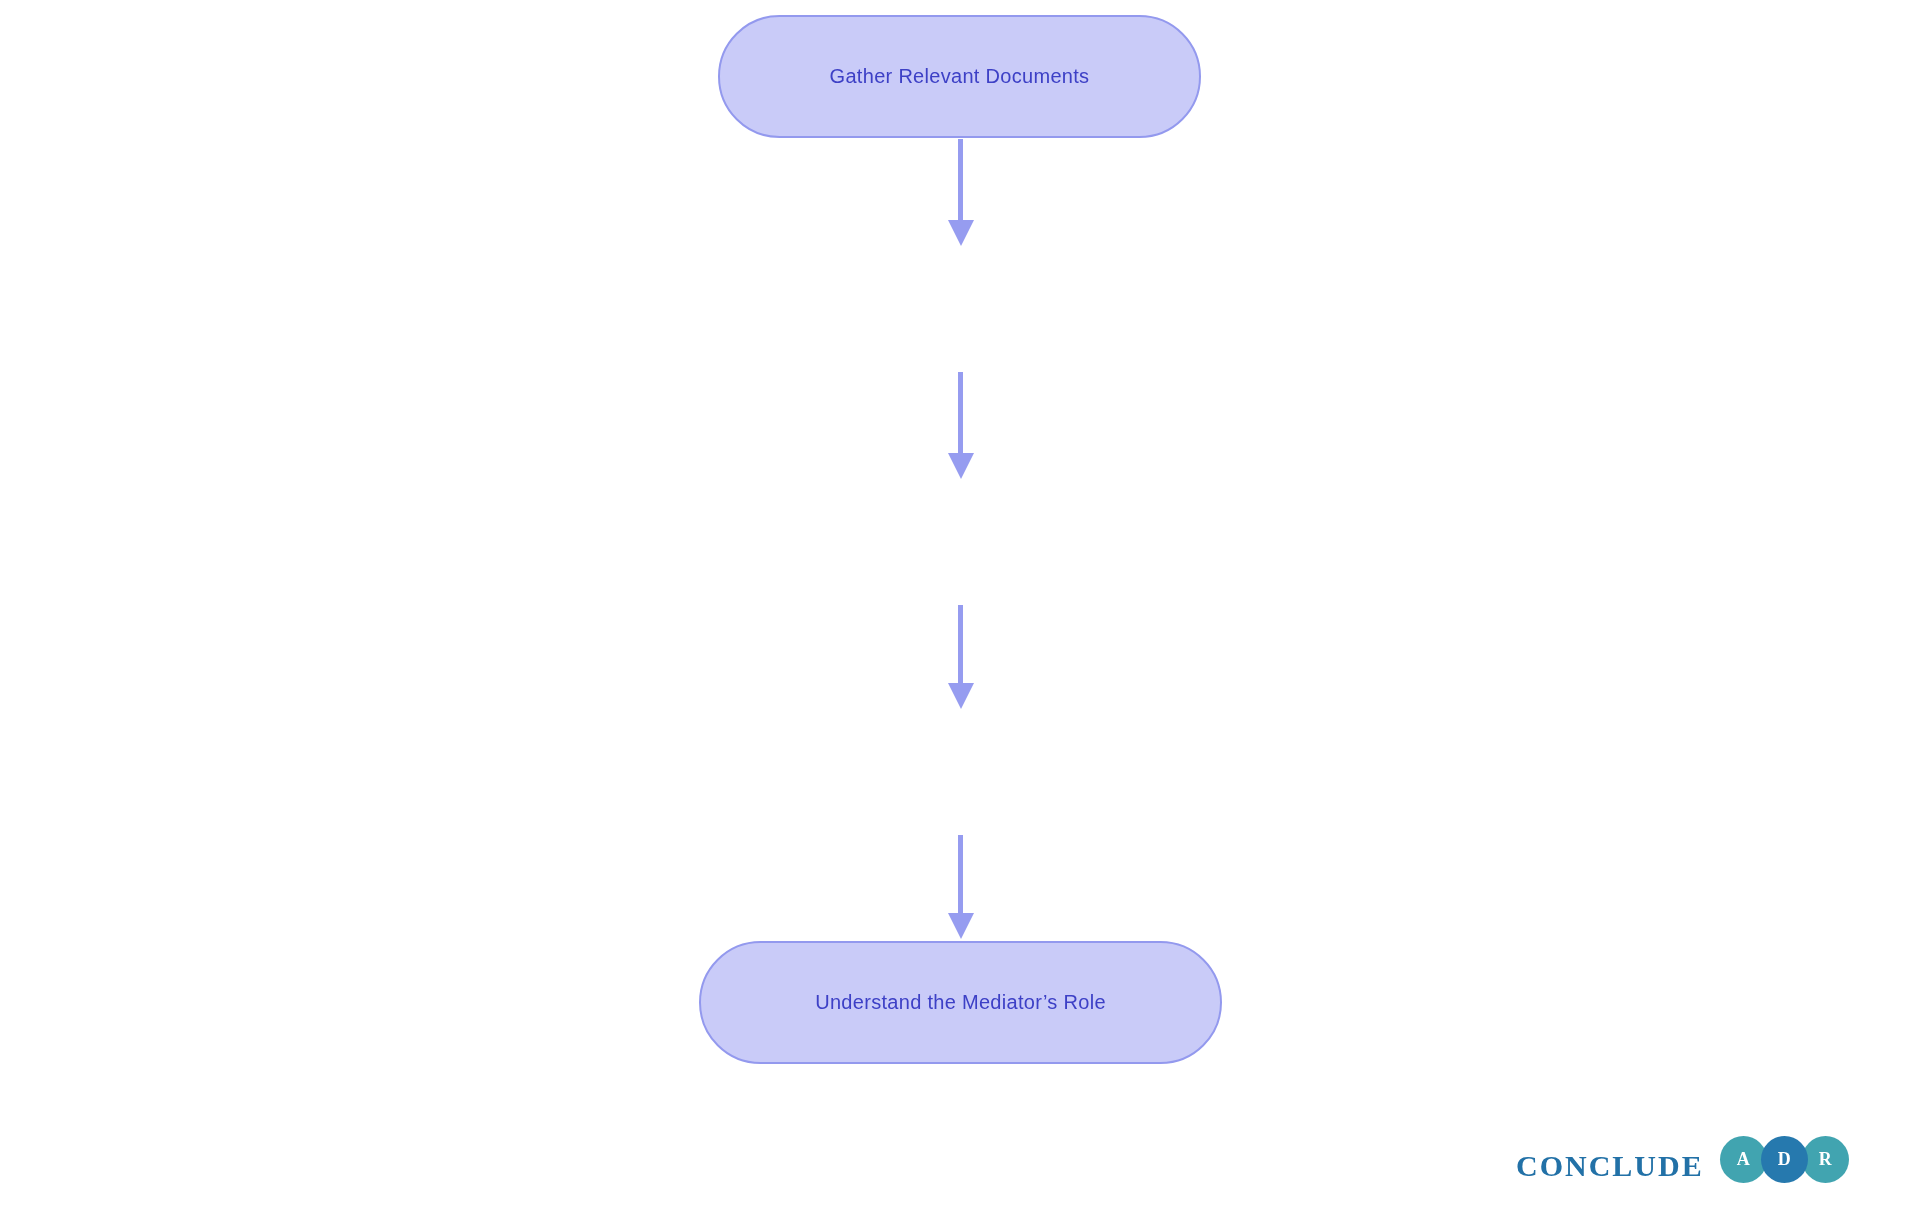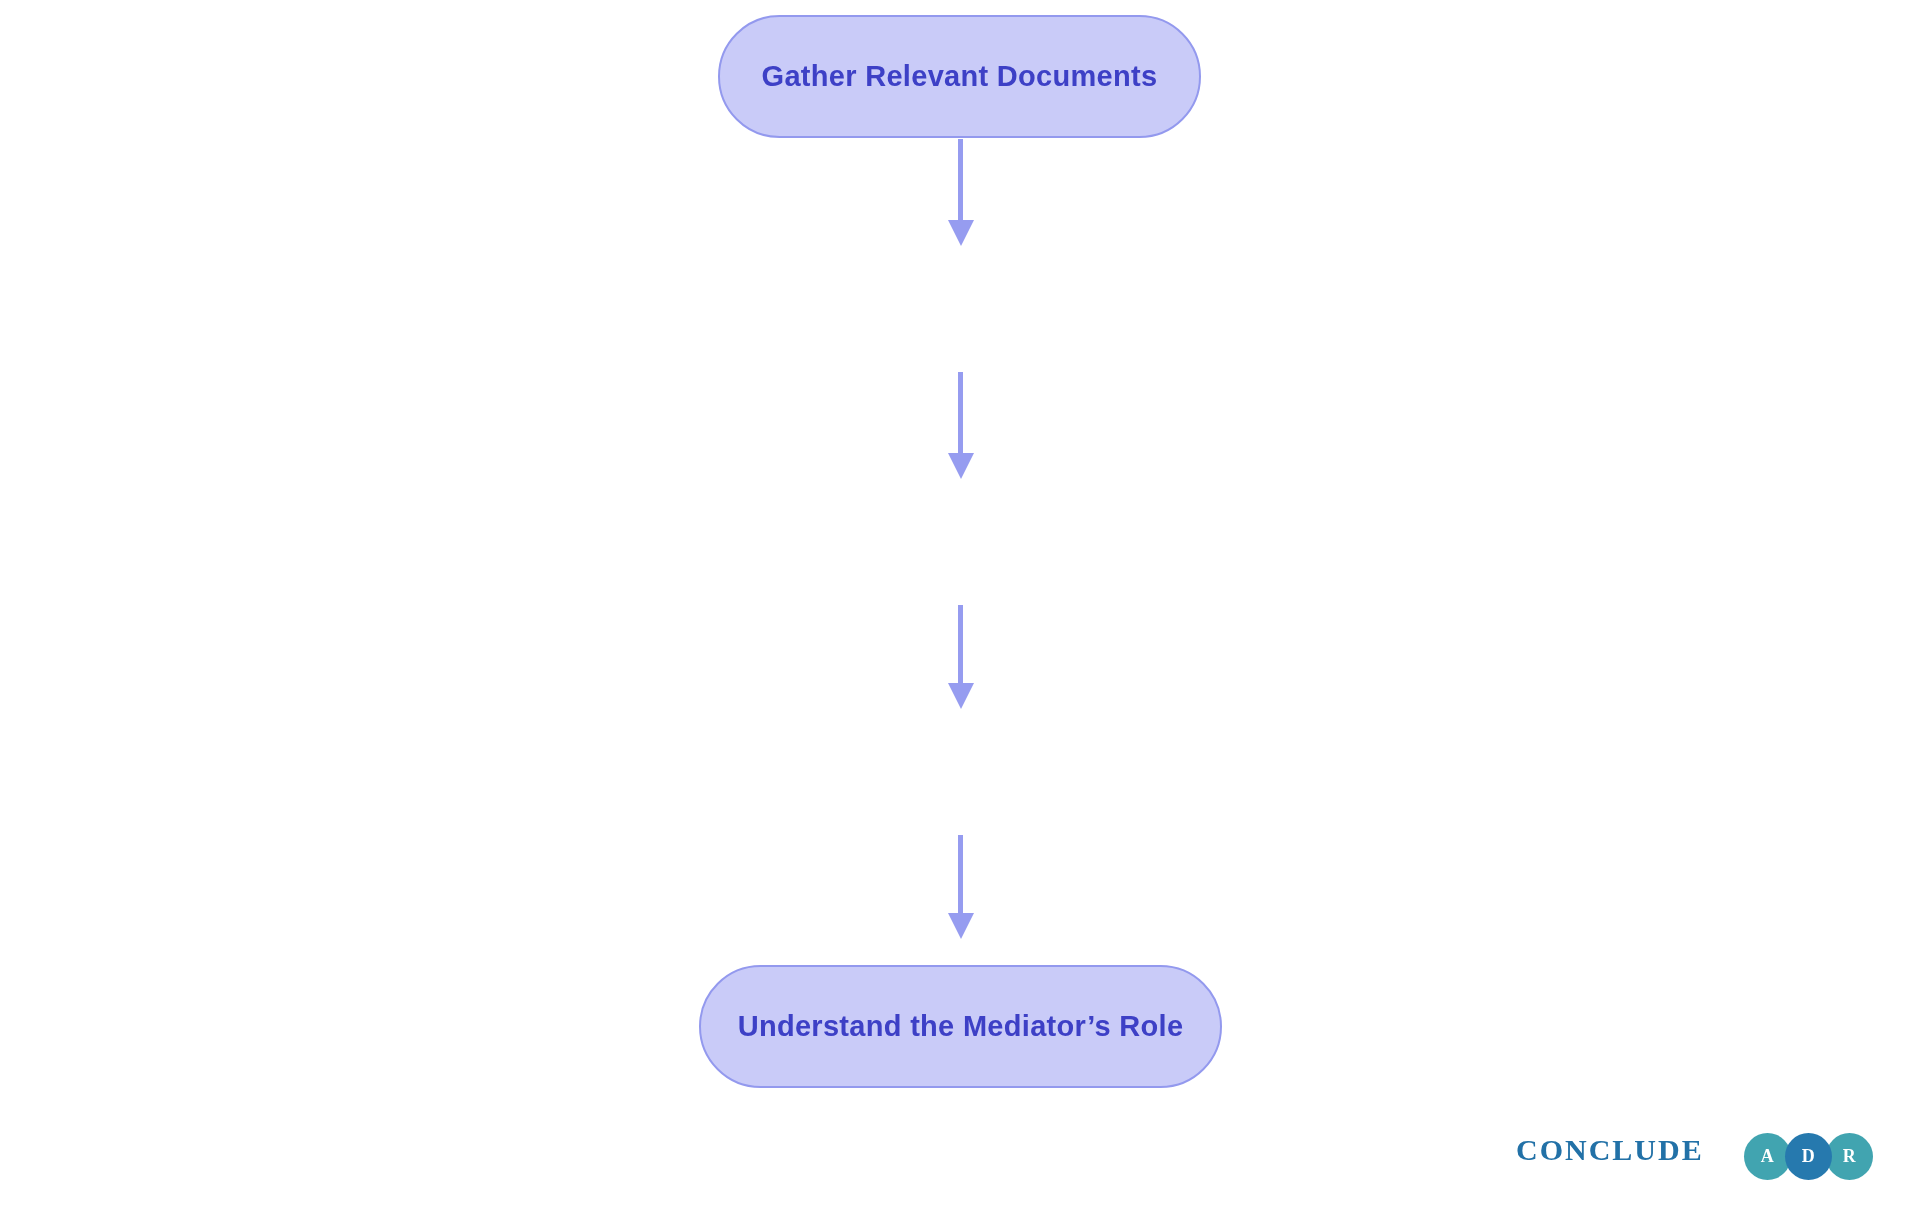--- a/index.html
+++ b/index.html
@@ -23,30 +23,29 @@
     height: 123px;
     border-radius: 62px;
     background: var(--node-fill, #c9cbf8);
     border: 2px solid var(--node-border, #9399ee);
     display: flex;
     align-items: center;
     justify-content: center;
   }
   .node .node-label {
     color: var(--node-text, #3d40c6);
-    font-size: 29px;
+    font-size: 20px;
     letter-spacing: 0.3px;
     white-space: nowrap;
-    font-weight: bold;
   }
   .node-1 { left: 718px; top: 15px;  width: 483px; }
   .node-2 { left: 797px; top: 248px; width: 327px; }
   .node-3 { left: 732px; top: 481px; width: 457px; }
   .node-4 { left: 777px; top: 711px; width: 367px; }
-  .node-5 { left: 699px; top: 965px; width: 523px; }
+  .node-5 { left: 699px; top: 941px; width: 523px; }
 
   
   .arrow {
     position: absolute;
     left: 947px;            
     width: 27px;
     display: flex;
     flex-direction: column;
     align-items: center;
   }
@@ -67,22 +66,21 @@
   .arrow-3 { top: 605px; height: 104px; }
   .arrow-4 { top: 835px; height: 104px; }
 
   
   .logo {
     position: absolute;
     left: 1516px;
     top: 1133px;
     height: 50px;
     display: flex;
-    align-items: flex-start;
-    gap: 24px;
+    align-items: flex-end;
   }
   .wordmark {
     font-family: "Liberation Serif", "DejaVu Serif", serif;
     font-weight: bold;
     font-size: 30px;
     letter-spacing: 2px;
     color: var(--wordmark, #2271a7);
   }
   .badges {
     display: flex;

